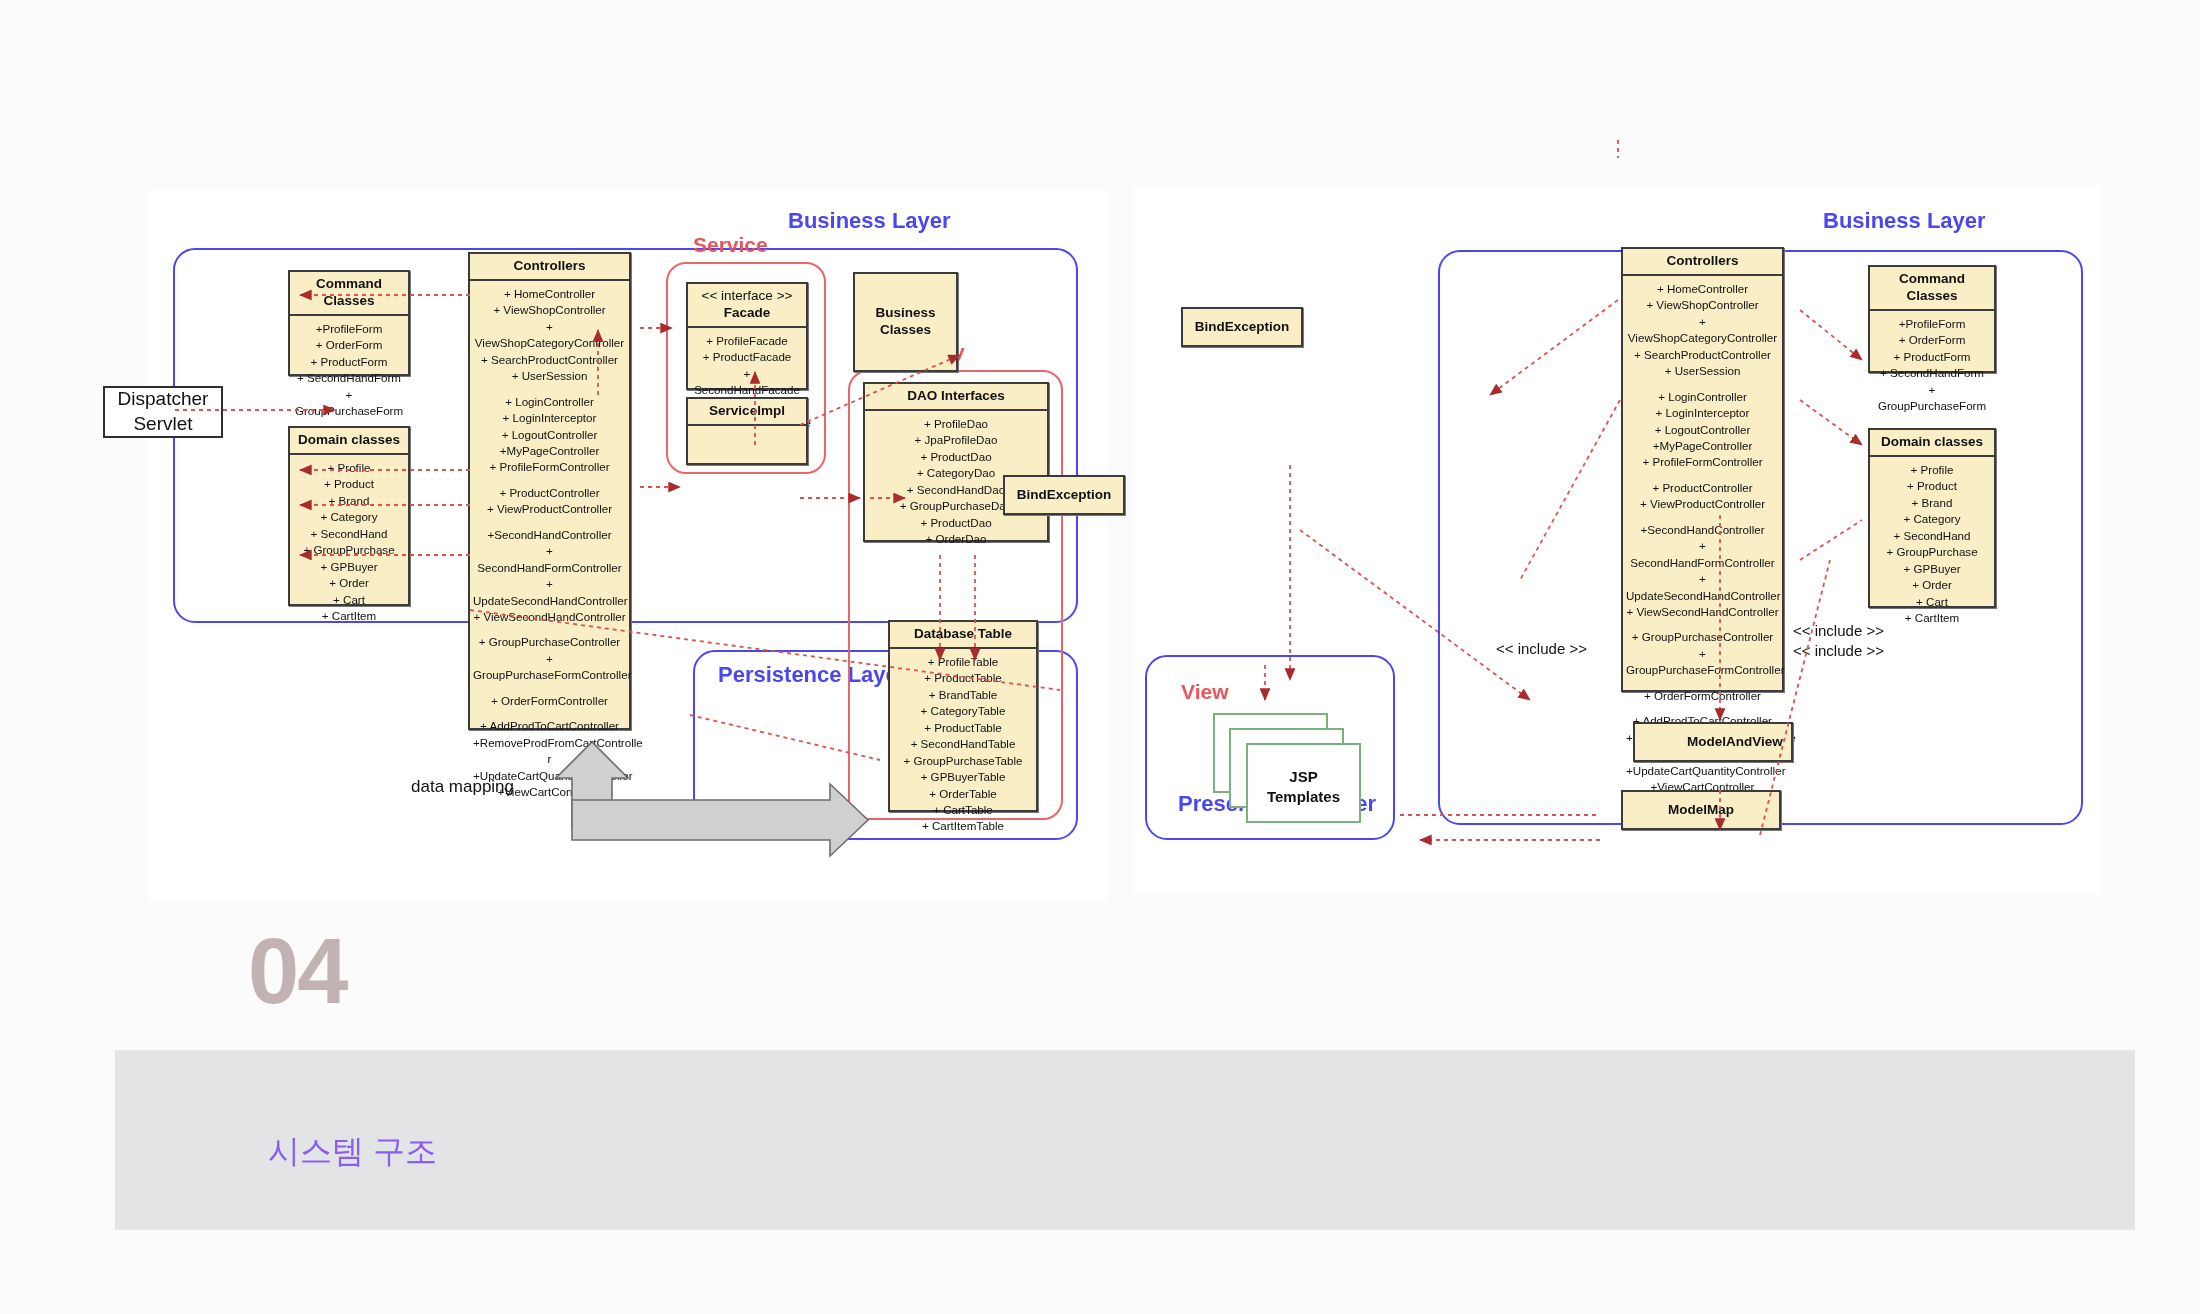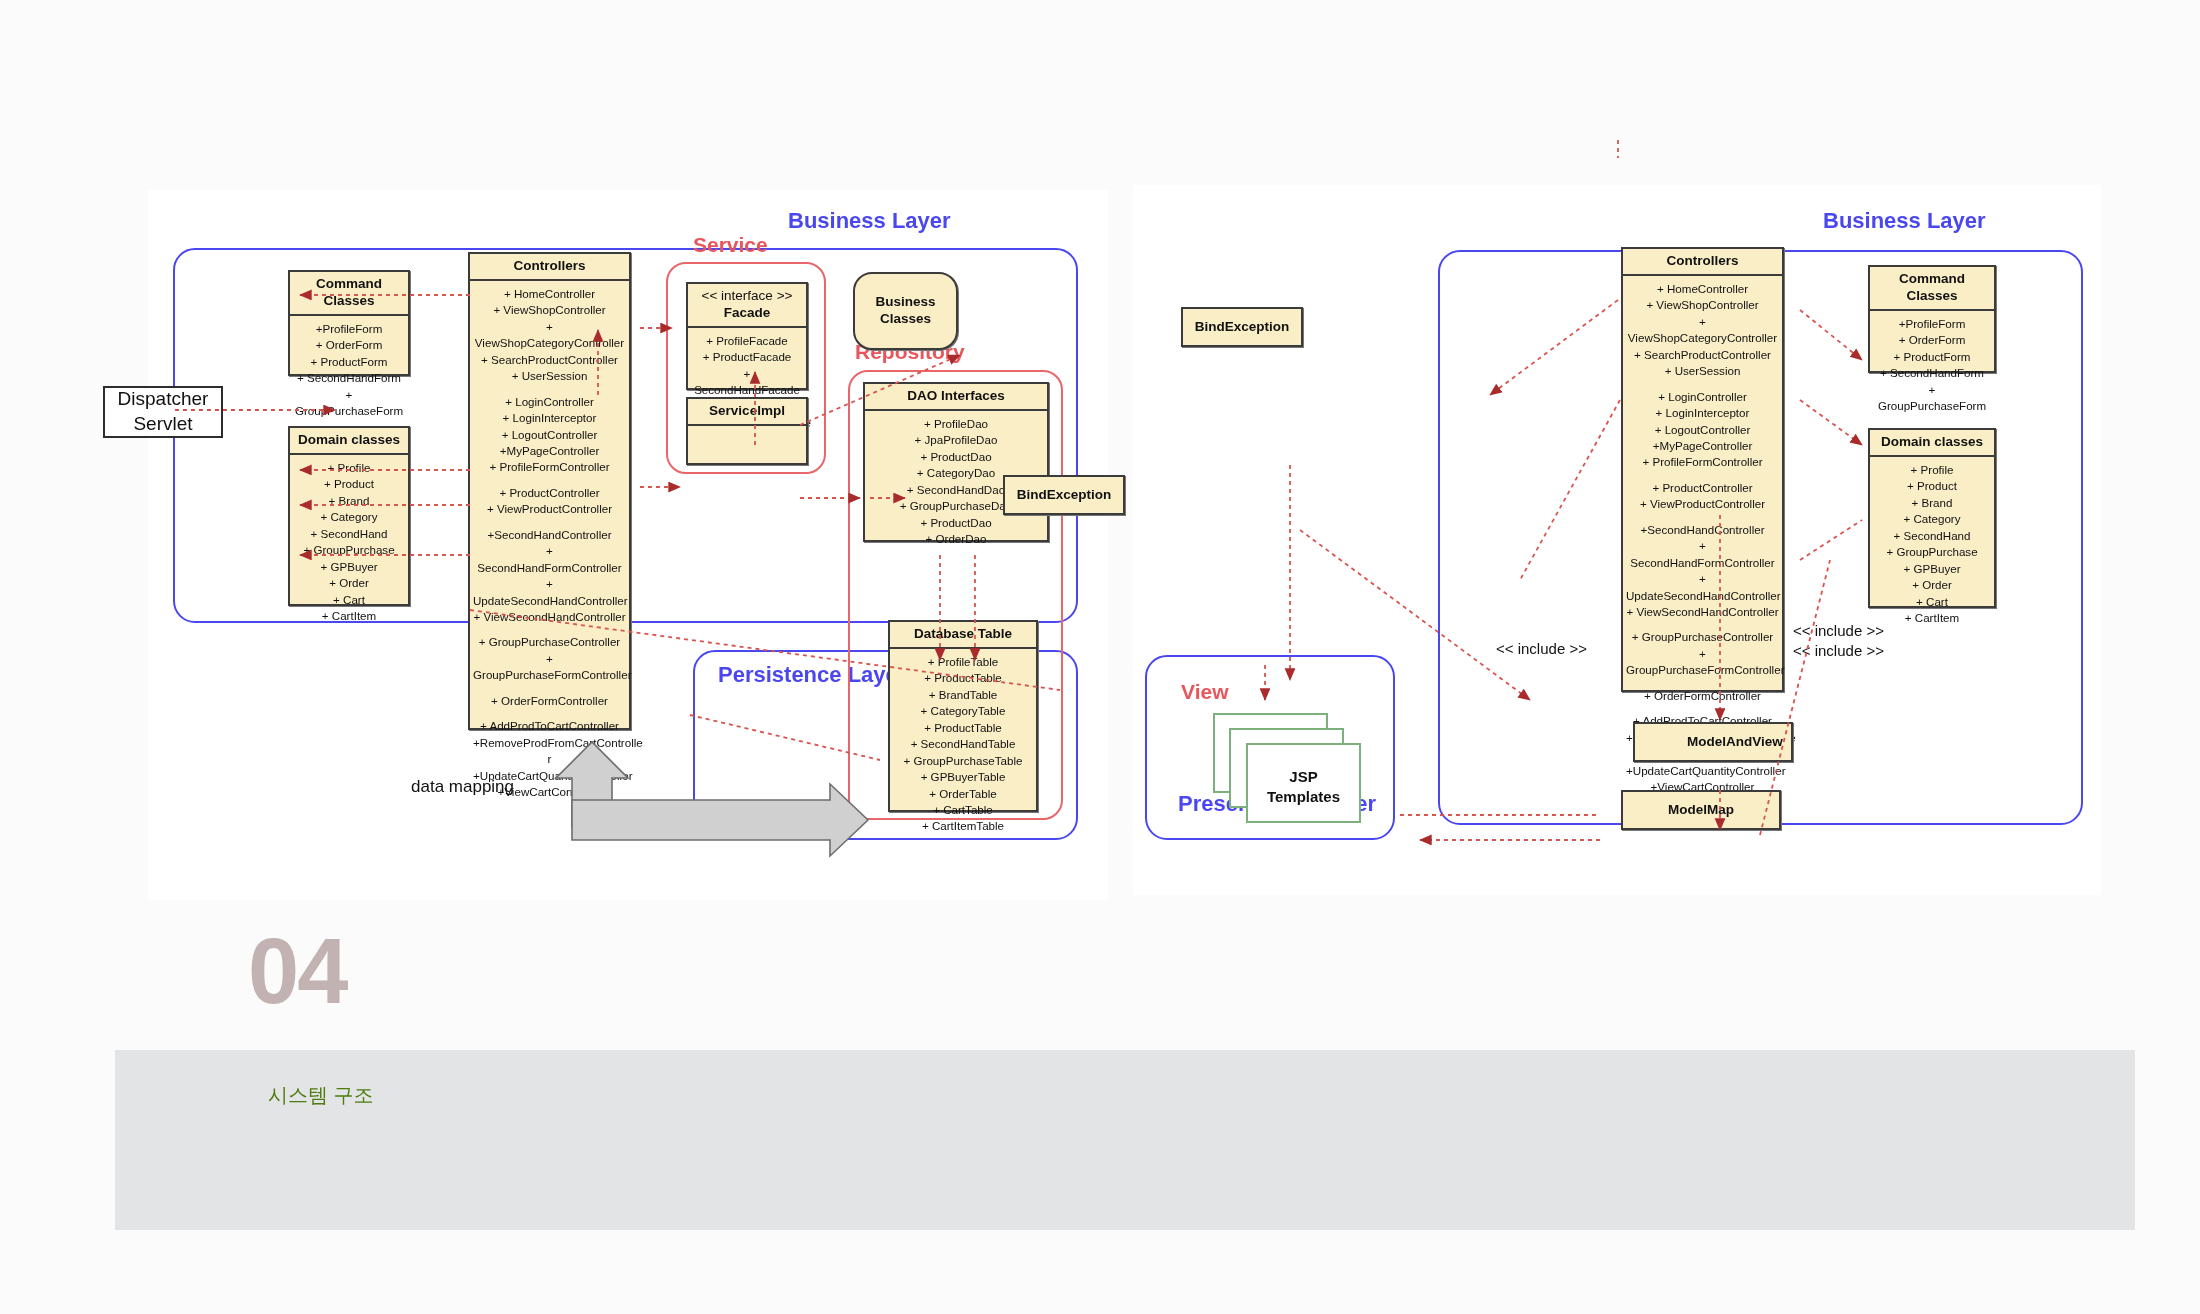--- a/index.html
+++ b/index.html
@@ -7,21 +7,21 @@
     width:2200px;height:1314px;
     background:#ffffff;
     font-family:"Liberation Sans",sans-serif;
     position:relative;overflow:hidden;
   }
   .slide{position:absolute;left:0;top:0;width:2200px;height:1314px;background:#fbfbfb;}
   
   .title-band{position:absolute;left:115px;top:1050px;width:2020px;height:180px;background:#e3e4e6;}
   .num-04{position:absolute;left:248px;top:925px;font-size:92px;font-weight:bold;color:#c3b2b2;letter-spacing:-2px;line-height:1;}
   .title-main{position:absolute;left:268px;top:1045px;font-size:48px;font-weight:bold;color:#1a1a1a;letter-spacing:-1px;}
-  .title-sub{position:absolute;left:268px;top:1082px;font-size:20px;color:#4d7c0f;}
+  .title-sub{position:absolute;left:268px;top:1130px;font-size:32px;color:#8b5cf6;}
   
   .panel{position:absolute;background:#ffffff;}
   .panelL{left:148px;top:190px;width:960px;height:710px;}
   .panelR{left:1133px;top:185px;width:968px;height:710px;}
   
   .layer{position:absolute;border:2.4px solid #4a47f0;border-radius:22px;box-sizing:border-box;}
   .layer-label{position:absolute;color:#4a47f0;font-size:22px;font-weight:bold;white-space:nowrap;}
   .group{position:absolute;border:2px solid #e8666a;border-radius:20px;box-sizing:border-box;}
   .group-label{position:absolute;color:#e8555a;font-size:21px;font-weight:bold;white-space:nowrap;}
   
@@ -143,21 +143,21 @@
           <div>+ GroupPurchaseFacade</div>
           <div>+ OrderFacade</div>
         </div>
     </div>
 
     <div class="uml" style="left:538px;top:207px;width:122px;height:68px;">
       <div class="hdr">ServiceImpl</div>
       <div class="body"></div>
     </div>
 
-    <div class="plain" style="left:705px;top:82px;width:105px;height:78px;border-radius:19px;">
+    <div class="plain" style="left:705px;top:82px;width:105px;height:100px;">
       <span style="white-space:pre-line;">Business
 Classes</span>
     </div>
 
     <div class="uml" style="left:715px;top:192px;width:186px;height:160px;">
       <div class="hdr">DAO Interfaces</div>
       <div class="body">
           <div>+ ProfileDao</div>
           <div>+ JpaProfileDao</div>
           <div>+ ProductDao</div>

